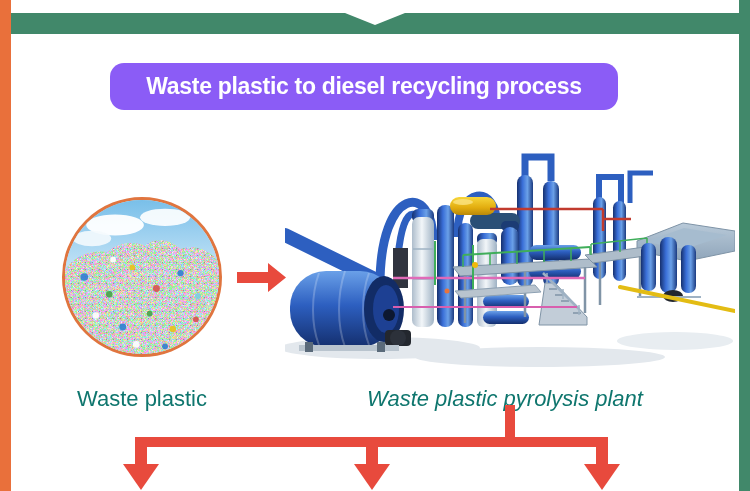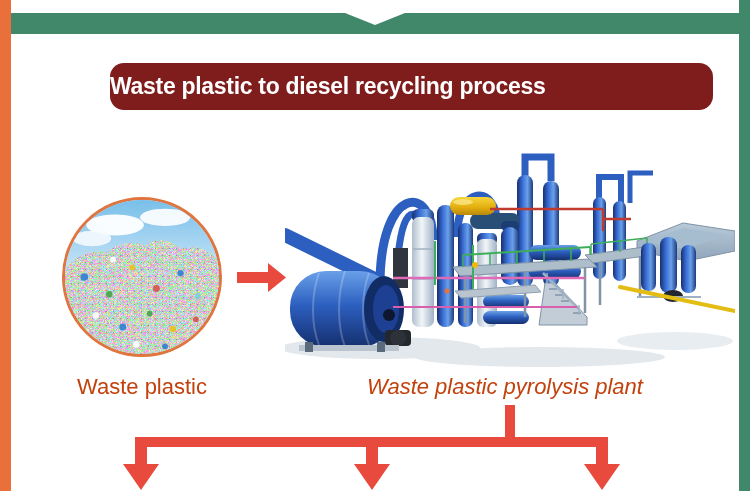--- a/index.html
+++ b/index.html
@@ -12,40 +12,40 @@
   .strip-right{position:absolute;right:0;top:0;width:11px;height:491px;background:#41886a;}
   
   .top-bar{position:absolute;left:11px;top:13px;width:739px;height:21px;background:#41886a;}
   .top-notch{
     position:absolute;left:334px;top:0;width:0;height:0;
     border-left:30px solid transparent;border-right:30px solid transparent;
     border-top:12px solid #ffffff;
   }
   
   .banner{
-    position:absolute;left:110px;top:63px;width:603px;height:47px;border-radius:14px;
-    background:#7f1d1d;display:flex;align-items:center;justify-content:flex-start;
+    position:absolute;left:110px;top:63px;width:508px;height:47px;border-radius:14px;
+    background:#8b5cf6;display:flex;align-items:center;justify-content:center;
   }
   .banner span{
     color:#ffffff;font-size:23px;font-weight:700;letter-spacing:-0.3px;white-space:nowrap;
   }
   
   .circle-photo{
     position:absolute;left:62px;top:197px;width:160px;height:160px;border-radius:50%;
     border:3px solid #e0753f;box-sizing:border-box;overflow:hidden;background:#cfe9f8;
   }
   .circle-photo svg{display:block;width:154px;height:154px;}
   
   .flow-arrow{position:absolute;left:230px;top:255px;}
   
   .plant{position:absolute;left:285px;top:145px;}
   
   .caption{
-    position:absolute;top:372px;height:30px;line-height:30px;text-align:center;
-    font-size:22px;color:#c2410c;white-space:nowrap;
+    position:absolute;top:384px;height:30px;line-height:30px;text-align:center;
+    font-size:22px;color:#0f766e;white-space:nowrap;
   }
   .caption.src{left:42px;width:200px;}
   .caption.plant-label{left:345px;width:320px;font-style:italic;}
   
   .branch{position:absolute;left:0;top:400px;}
 </style>
 </head>
 <body>
 
 <div class="canvas">

